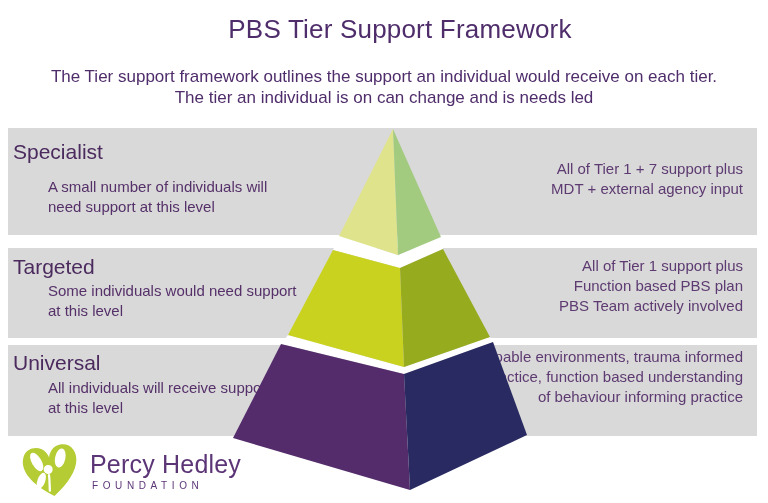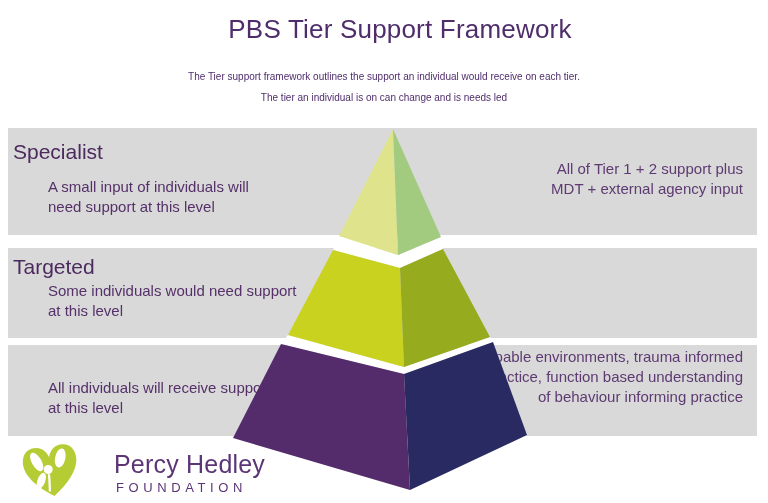--- a/index.html
+++ b/index.html
@@ -6,21 +6,21 @@
   .canvas{
     position:relative;width:768px;height:503px;overflow:hidden;background:#ffffff;
     font-family:"Liberation Sans",sans-serif;
   }
   .title{
     position:absolute;top:14px;left:16px;width:768px;text-align:center;
     font-size:26px;letter-spacing:.2px;color:#4f2d6b;
   }
   .subtitle{
     position:absolute;top:66px;left:0;width:768px;text-align:center;
-    font-size:10px;line-height:21px;color:#4f2d6b;white-space:pre-line;
+    font-size:17px;line-height:21px;color:#4f2d6b;white-space:pre-line;
   }
   .band{
     position:absolute;left:8px;width:749px;background:#d9d9d9;z-index:1;
   }
   .band1{top:128px;height:107px;}
   .band2{top:248px;height:90px;}
   .band3{top:345px;height:91px;}
   .tier-heading{
     position:absolute;left:5px;font-size:21px;color:#4b2a5e;
   }
@@ -35,50 +35,54 @@
   .band1 .tier-desc{top:49px;}
   .band1 .tier-support{top:31px;}
   .band2 .tier-heading{top:7px;text-align:right;}
   .band2 .tier-desc{top:33px;}
   .band2 .tier-support{top:8px;}
   .band3 .tier-heading{top:6px;}
   .band3 .tier-desc{top:33px;}
   .band3 .tier-support{top:2px;}
   .pyramid-svg{position:absolute;top:0;left:0;z-index:2;pointer-events:none;}
   .logo{
-    position:absolute;left:18px;top:442px;z-index:3;display:flex;align-items:flex-start;gap:24px;
+    position:absolute;left:18px;top:442px;z-index:3;display:flex;align-items:flex-start;
   }
   .logo-text{margin-left:6px;margin-top:8px;color:#5c3577;}
   .logo-org{font-size:25px;letter-spacing:.2px;}
-  .logo-division{font-size:13px;letter-spacing:4.6px;margin-top:1px;margin-left:2px;}
+  .logo-division{font-size:10px;letter-spacing:4.6px;margin-top:1px;margin-left:2px;}
 </style>
 </head>
 <body>
 
 <div class="canvas">
 
   <div class="title">PBS Tier Support Framework</div>
   <div class="subtitle">The Tier support framework outlines the support an individual would receive on each tier.
 The tier an individual is on can change and is needs led</div>
 
   <div class="band band1">
     <div class="tier-heading">Specialist</div>
-    <div class="tier-desc">A small input of individuals will
+    <div class="tier-desc">A small number of individuals will
 need support at this level</div>
-    <div class="tier-support">All of Tier 1 + 2 support plus
+    <div class="tier-support">All of Tier 1 + 7 support plus
 MDT + external agency input</div>
   </div>
 
   <div class="band band2">
     <div class="tier-heading">Targeted</div>
     <div class="tier-desc">Some individuals would need support
 at this level</div>
+    <div class="tier-support">All of Tier 1 support plus
+Function based PBS plan
+PBS Team actively involved</div>
   </div>
 
   <div class="band band3">
+    <div class="tier-heading">Universal</div>
     <div class="tier-desc">All individuals will receive support
 at this level</div>
     <div class="tier-support">Capable environments, trauma informed
 practice, function based understanding
 of  behaviour informing practice</div>
   </div>
 
   <svg class="pyramid-svg" width="768" height="503" viewBox="0 0 768 503">
 
     <polygon points="339,236 398,255 441,237 443,249 400,268 333,250" fill="#ffffff"></polygon>

